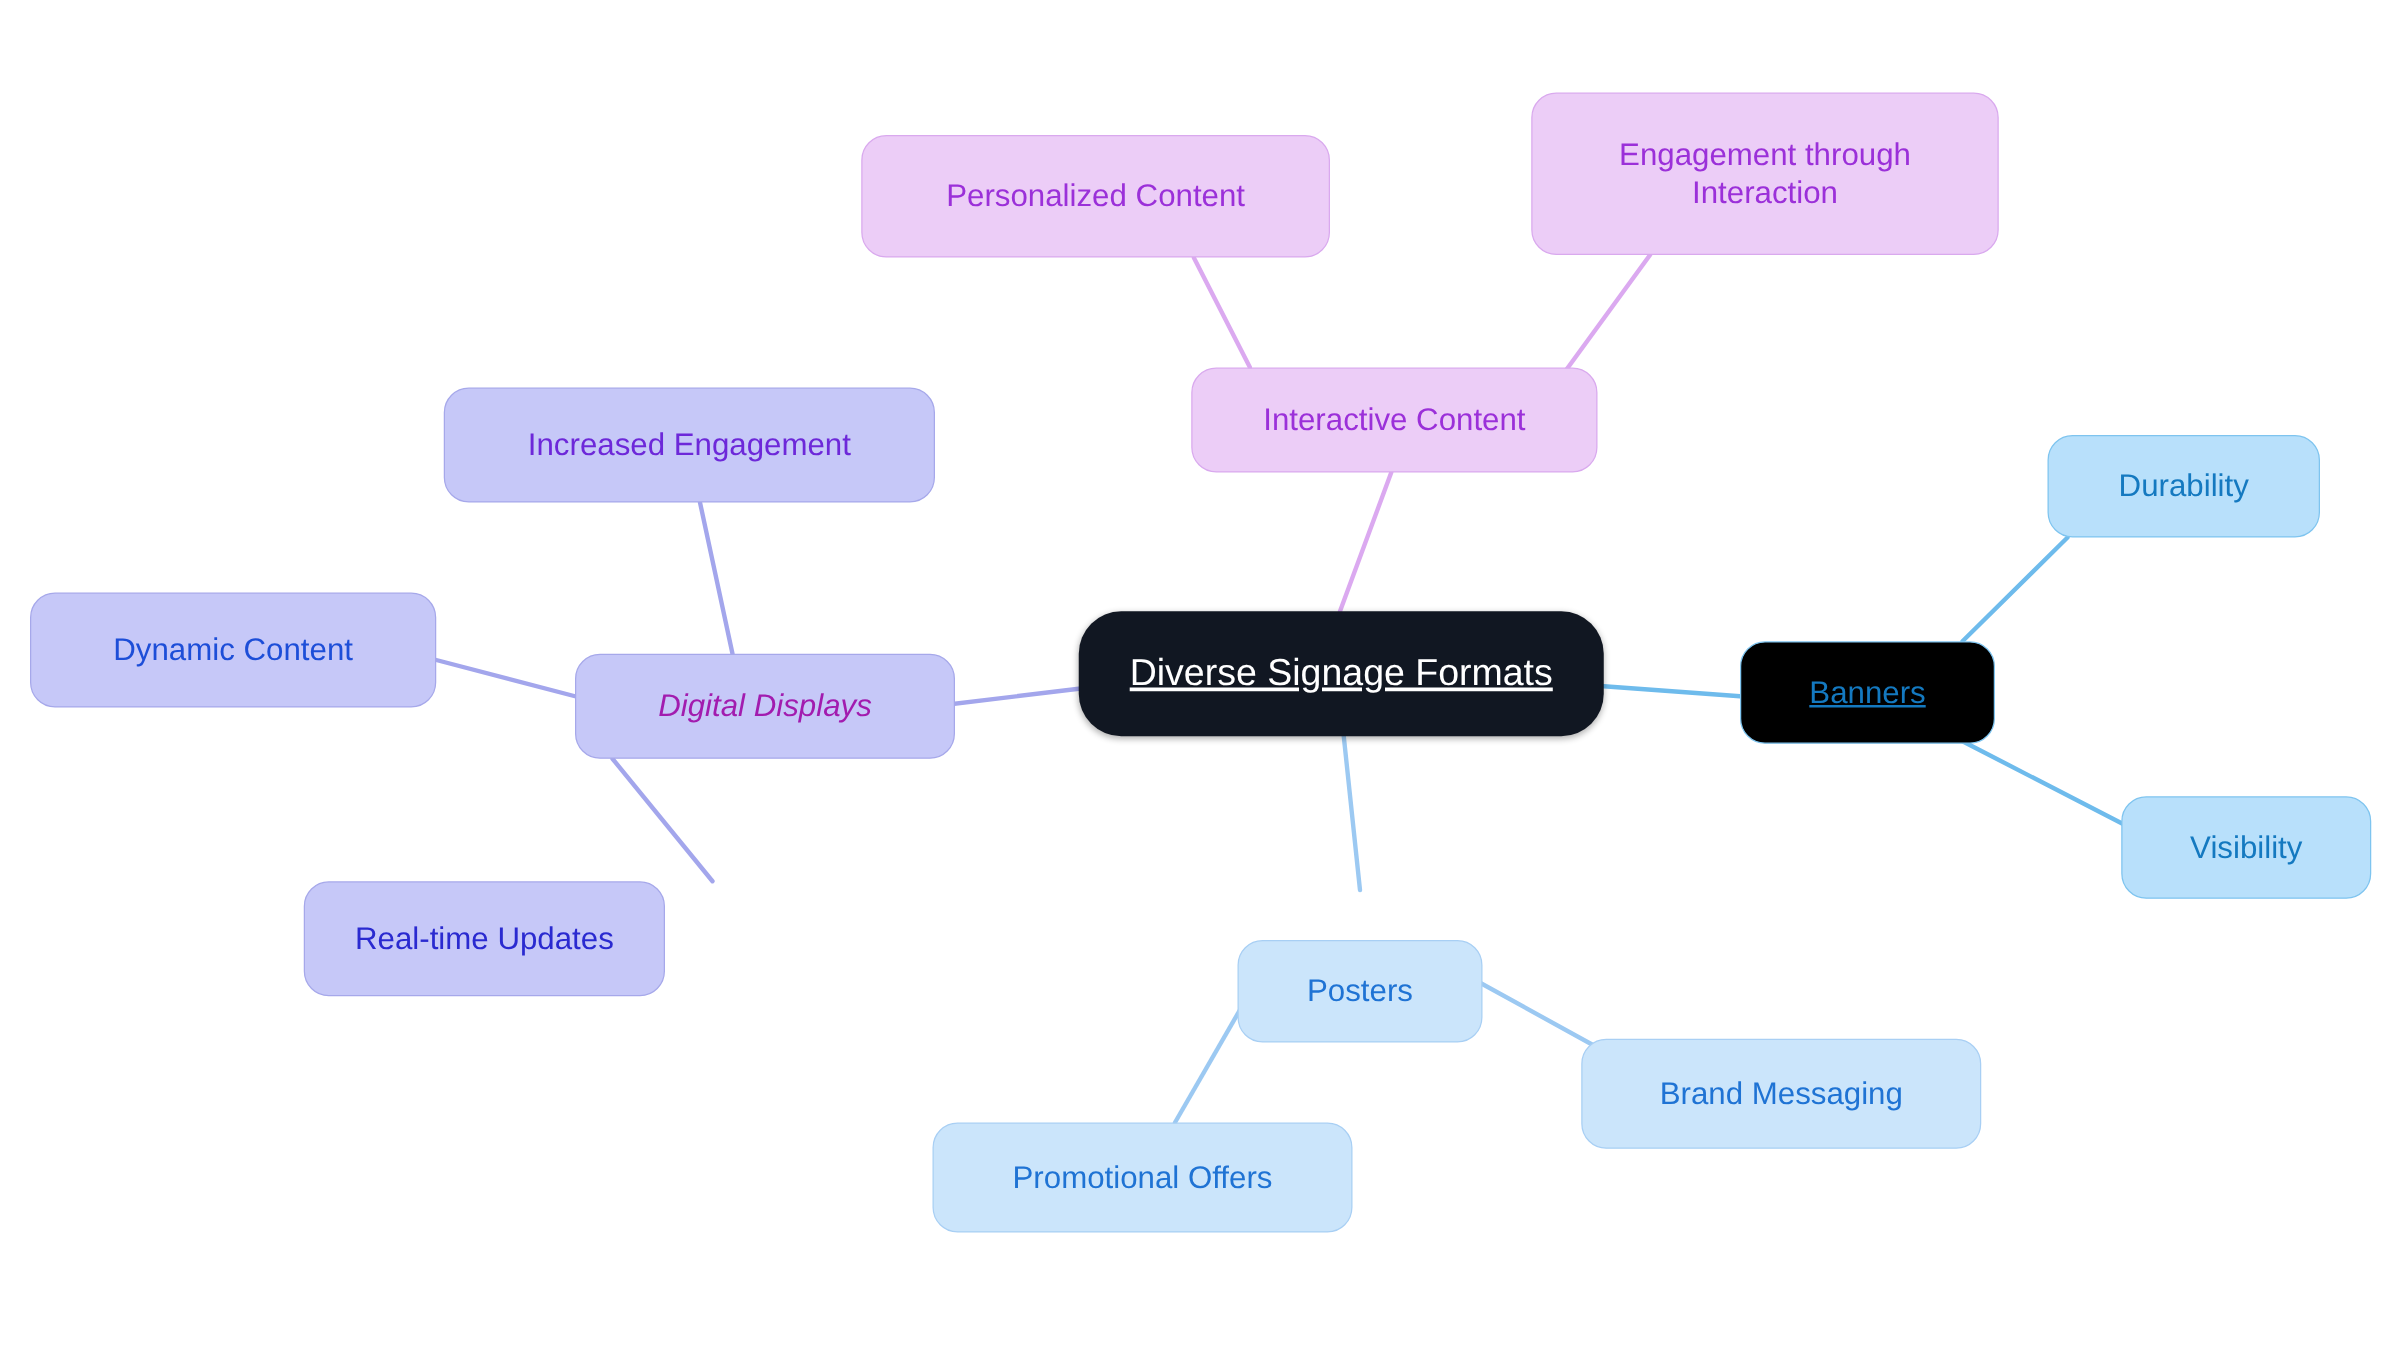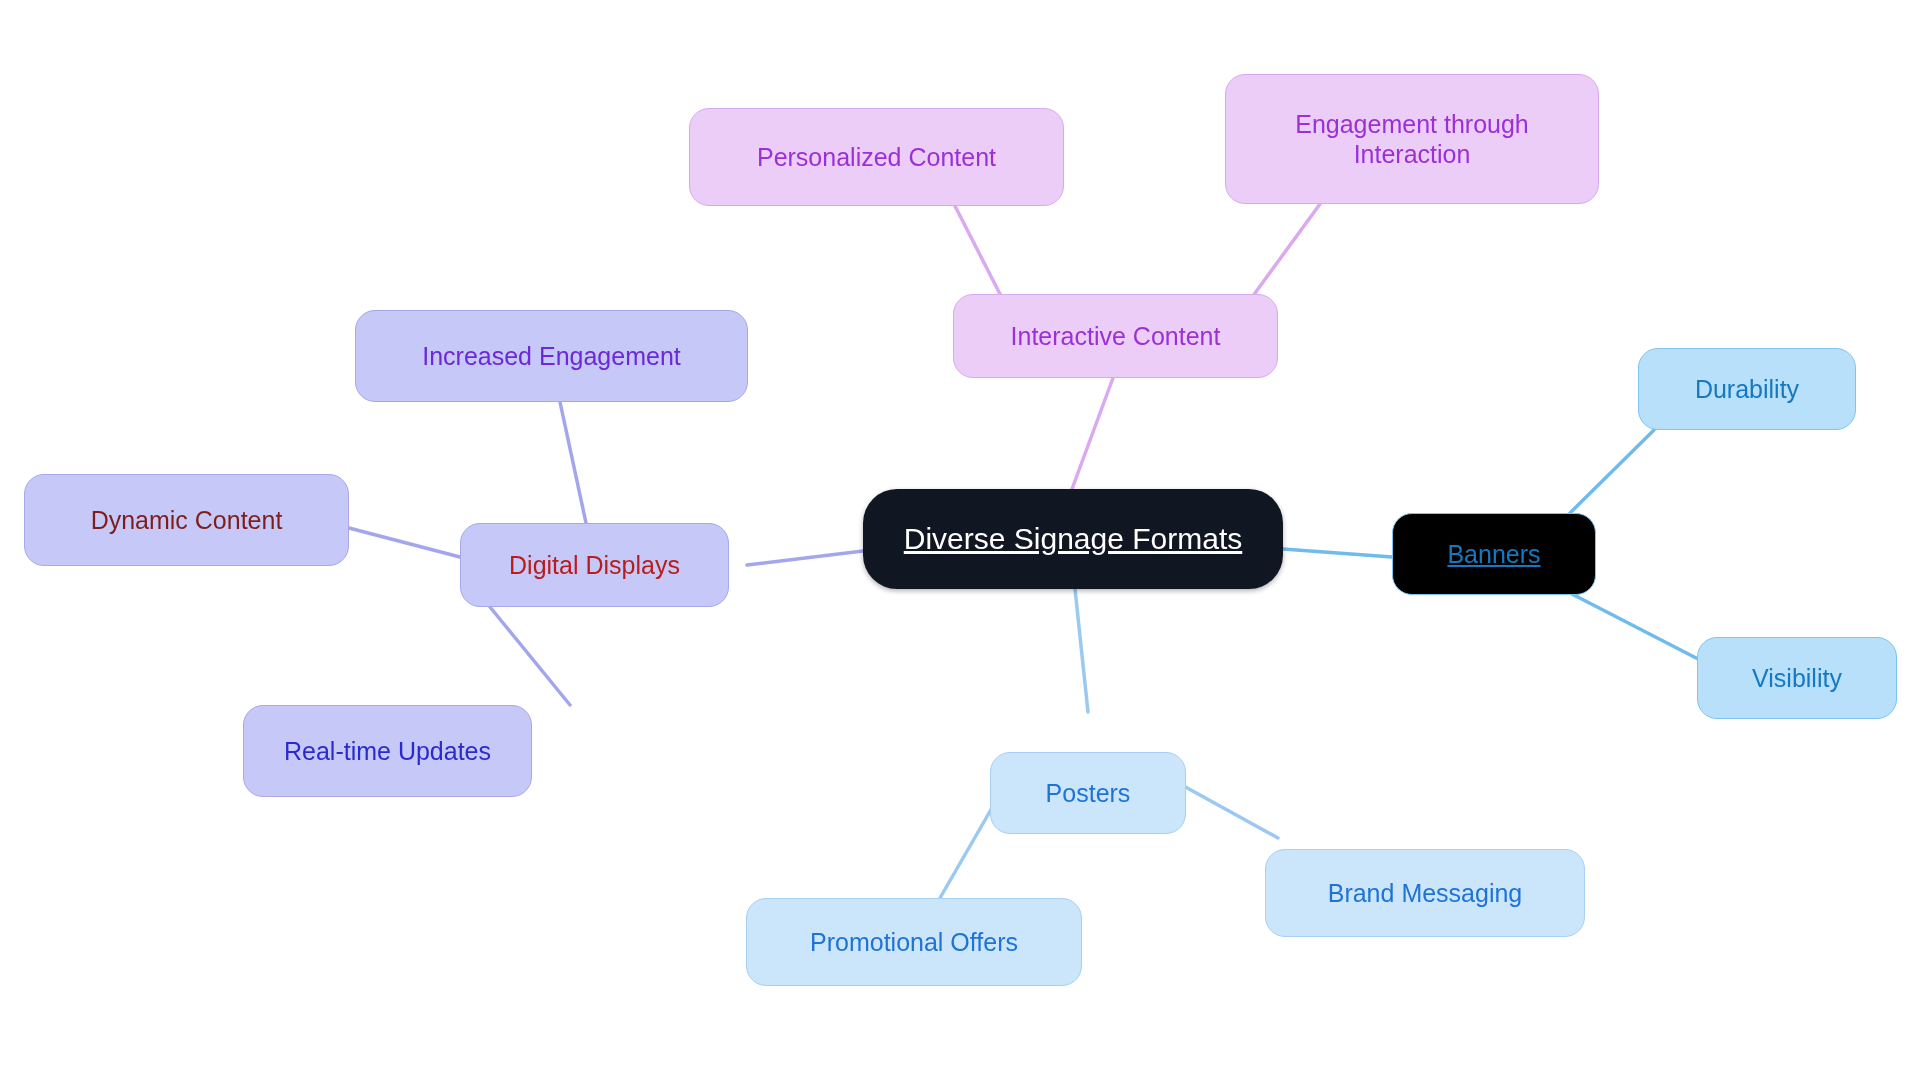--- a/index.html
+++ b/index.html
@@ -68,24 +68,24 @@
       <line x1="1075" y1="589" x2="1088" y2="712" stroke="#9cc9f2" stroke-width="3.5" stroke-linecap="round"></line>
       <line x1="1000" y1="794" x2="940" y2="898" stroke="#9cc9f2" stroke-width="3.5" stroke-linecap="round"></line>
       <line x1="1180" y1="784" x2="1278" y2="838" stroke="#9cc9f2" stroke-width="3.5" stroke-linecap="round"></line>
     </svg>
   <div id="node-layer">
       <div class="node node-root" style="left: 863px; top: 489px; width: 420px; height: 100px; background: rgb(17, 23, 34); color: rgb(255, 255, 255); font-size: 30px; border-radius: 34px;"><span class="node-label">Diverse Signage Formats</span></div>
       <div class="node" style="left: 953px; top: 294px; width: 325px; height: 84px; background: rgb(236, 205, 247); color: rgb(155, 48, 217); font-size: 25px; border-radius: 20px; border-color: rgb(217, 169, 238);"><span class="node-label">Interactive Content</span></div>
       <div class="node" style="left: 689px; top: 108px; width: 375px; height: 98px; background: rgb(236, 205, 247); color: rgb(155, 48, 217); font-size: 25px; border-radius: 20px; border-color: rgb(217, 169, 238);"><span class="node-label">Personalized Content</span></div>
       <div class="node" style="left: 1225px; top: 74px; width: 374px; height: 130px; background: rgb(236, 205, 247); color: rgb(155, 48, 217); font-size: 25px; border-radius: 20px; border-color: rgb(217, 169, 238);"><span class="node-label">Engagement through
 Interaction</span></div>
-      <div class="node" style="left: 460px; top: 523px; width: 269px; height: 84px; background: rgb(198, 200, 248); color: #b91c1c; font-size: 25px; border-radius: 20px; border-color: rgb(166, 168, 234);"><span class="node-label">Digital Displays</span></div>
+      <div class="node" style="left: 460px; top: 523px; width: 304px; height: 84px; background: rgb(198, 200, 248); color: #a21caf; font-size: 25px; border-radius: 20px; border-color: rgb(166, 168, 234); font-style: italic;"><span class="node-label">Digital Displays</span></div>
       <div class="node" style="left: 355px; top: 310px; width: 393px; height: 92px; background: rgb(198, 200, 248); color: #6d28d9; font-size: 25px; border-radius: 20px; border-color: rgb(166, 168, 234);"><span class="node-label">Increased Engagement</span></div>
-      <div class="node" style="left: 24px; top: 474px; width: 325px; height: 92px; background: rgb(198, 200, 248); color: #7f1d1d; font-size: 25px; border-radius: 20px; border-color: rgb(166, 168, 234);"><span class="node-label">Dynamic Content</span></div>
+      <div class="node" style="left: 24px; top: 474px; width: 325px; height: 92px; background: rgb(198, 200, 248); color: #1d4ed8; font-size: 25px; border-radius: 20px; border-color: rgb(166, 168, 234);"><span class="node-label">Dynamic Content</span></div>
       <div class="node" style="left: 243px; top: 705px; width: 289px; height: 92px; background: rgb(198, 200, 248); color: rgb(42, 42, 208); font-size: 25px; border-radius: 20px; border-color: rgb(166, 168, 234);"><span class="node-label">Real-time Updates</span></div>
       <div class="node" style="left: 1392px; top: 513px; width: 204px; height: 82px; background: #000000; color: rgb(20, 121, 192); font-size: 25px; border-radius: 20px; border-color: rgb(126, 196, 239); text-decoration: underline;"><span class="node-label">Banners</span></div>
       <div class="node" style="left: 1638px; top: 348px; width: 218px; height: 82px; background: rgb(184, 224, 251); color: rgb(20, 121, 192); font-size: 25px; border-radius: 20px; border-color: rgb(126, 196, 239);"><span class="node-label">Durability</span></div>
       <div class="node" style="left: 1697px; top: 637px; width: 200px; height: 82px; background: rgb(184, 224, 251); color: rgb(20, 121, 192); font-size: 25px; border-radius: 20px; border-color: rgb(126, 196, 239);"><span class="node-label">Visibility</span></div>
       <div class="node" style="left: 990px; top: 752px; width: 196px; height: 82px; background: rgb(203, 229, 251); color: rgb(31, 115, 212); font-size: 25px; border-radius: 20px; border-color: rgb(168, 207, 244);"><span class="node-label">Posters</span></div>
       <div class="node" style="left: 746px; top: 898px; width: 336px; height: 88px; background: rgb(203, 229, 251); color: rgb(31, 115, 212); font-size: 25px; border-radius: 20px; border-color: rgb(168, 207, 244);"><span class="node-label">Promotional Offers</span></div>
-      <div class="node" style="left: 1265px; top: 849px; width: 320px; height: 88px; background: rgb(203, 229, 251); color: rgb(31, 115, 212); font-size: 25px; border-radius: 20px; border-color: rgb(168, 207, 244);"><span class="node-label">Brand Messaging</span></div>
+      <div class="node" style="left: 1265px; top: 831px; width: 320px; height: 88px; background: rgb(203, 229, 251); color: rgb(31, 115, 212); font-size: 25px; border-radius: 20px; border-color: rgb(168, 207, 244);"><span class="node-label">Brand Messaging</span></div>
     </div>
 </div>
 
 </body></html>

